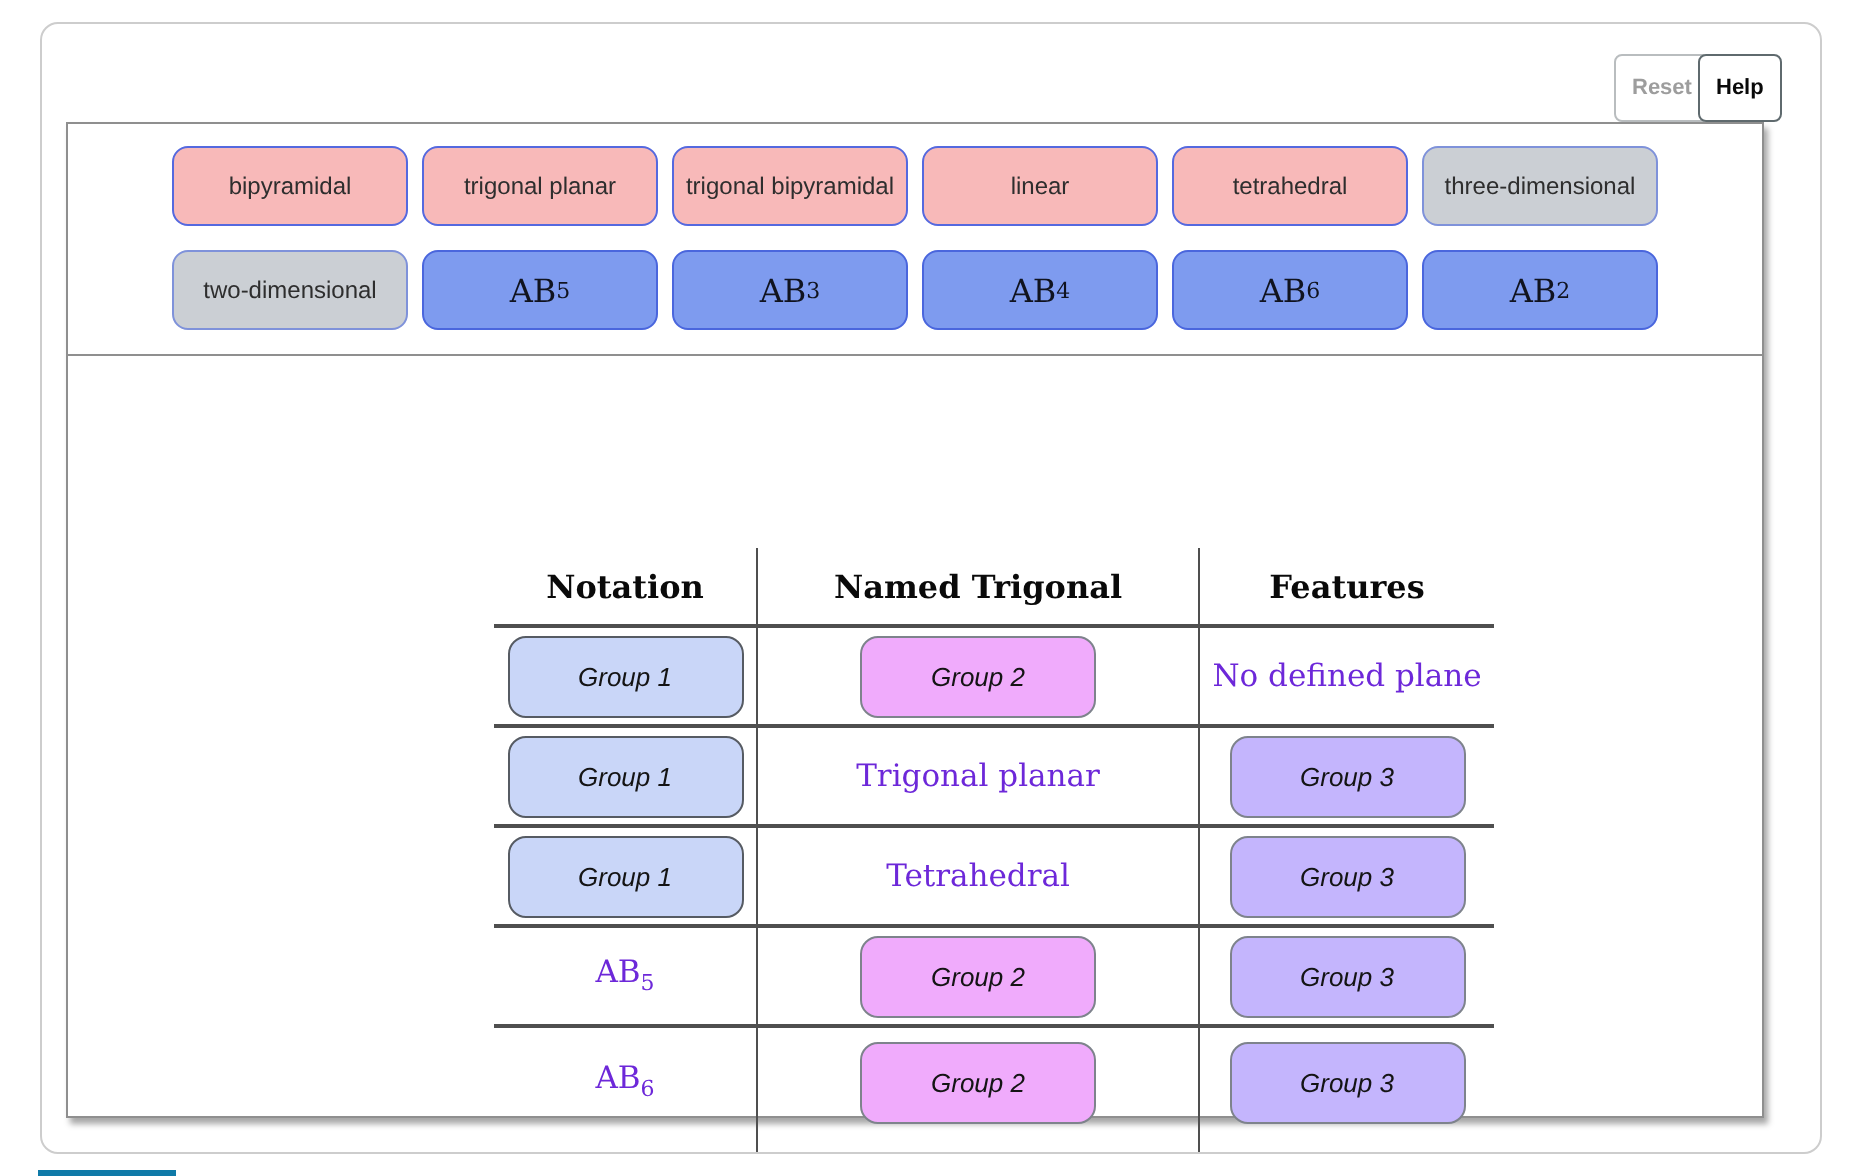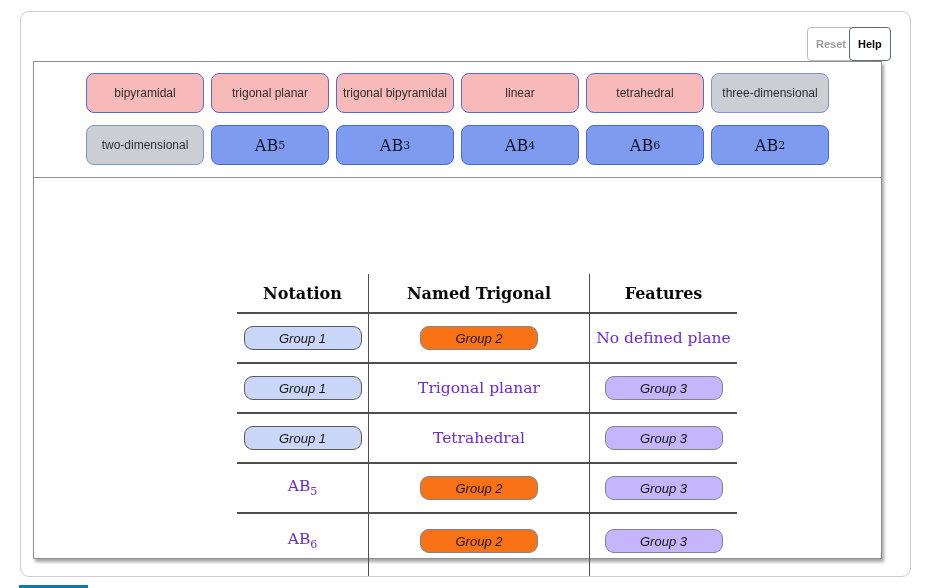--- a/index.html
+++ b/index.html
@@ -21,38 +21,38 @@
   .chip-row { position: absolute; left: 0; width: 100%; display: flex; justify-content: center; gap: 7px; }
   .chip-row.r1 { top: 11px; }
   .chip-row.r2 { top: 63px; text-align: right; }
   .chip { width: 118px; height: 40px; border-radius: 8px; display: flex; align-items: center; justify-content: center; font-size: 12px; color: #2e2e2e; cursor: grab; }
   .chip.pink { background: #f8b9b9; border: 1px solid #5569df; }
   .chip.gray { background: #cbcfd4; border: 1px solid #7f92da; }
   .chip.blue { background: #7e9bef; border: 1px solid #4a66dd; font-family: "DejaVu Serif", serif; font-size: 16px; color: #10131f; }
   .chip.blue sub { font-size: 11px; }
 
   
-  .geo-table { position: absolute; left: 203px; top: 212px; width: 500px; }
+  .geo-table { position: absolute; left: 213px; top: 212px; width: 500px; }
   .t-row { display: flex; width: 500px; }
   .t-row.hdr { height: 40px; border-bottom: 2px solid #4f4f4f; }
   .t-row.body { height: 50px; border-bottom: 2px solid #4f4f4f; }
   .t-row.body.last { height: 54px; border-bottom: none; }
   .t-row.spacer { height: 8px; }
   .t-cell { display: flex; align-items: center; justify-content: center; }
   .t-cell.c1 { width: 132px; border-right: 1.5px solid #4f4f4f; }
   .t-cell.c2 { width: 221px; border-right: 1.5px solid #4f4f4f; }
   .t-cell.c3 { width: 147px; }
   .hdr .t-cell { font-family: "DejaVu Serif", serif; font-weight: 700; font-size: 16px; color: #0a0a0a; }
   .cell-text { font-family: "DejaVu Serif", serif; font-size: 15.5px; color: #6d28d9; }
   .cell-text sub { font-size: 11px; }
 
   
-  .slot { width: 118px; height: 24px; border-radius: 9px; display: flex; align-items: center; justify-content: center; font-size: 13px; font-style: italic; color: #141414; cursor: pointer; }
+  .slot { width: 118px; height: 41px; border-radius: 9px; display: flex; align-items: center; justify-content: center; font-size: 13px; font-style: italic; color: #141414; cursor: pointer; }
   .slot.g1 { background: #c9d6f8; border: 1.5px solid #565b63; }
-  .slot.g2 { background: #f97316; border: 1.5px solid #7e838c; }
+  .slot.g2 { background: #f0abfc; border: 1.5px solid #7e838c; }
   .slot.g3 { background: #c4b5fd; border: 1.5px solid #7e838c; }
 
   
   .bottom-clip { position: absolute; left: 19px; top: 585px; width: 69px; height: 3px; background: #0f7aa8; }
 </style>
 </head>
 <body>
 
 <div class="outer-card"></div>
 

